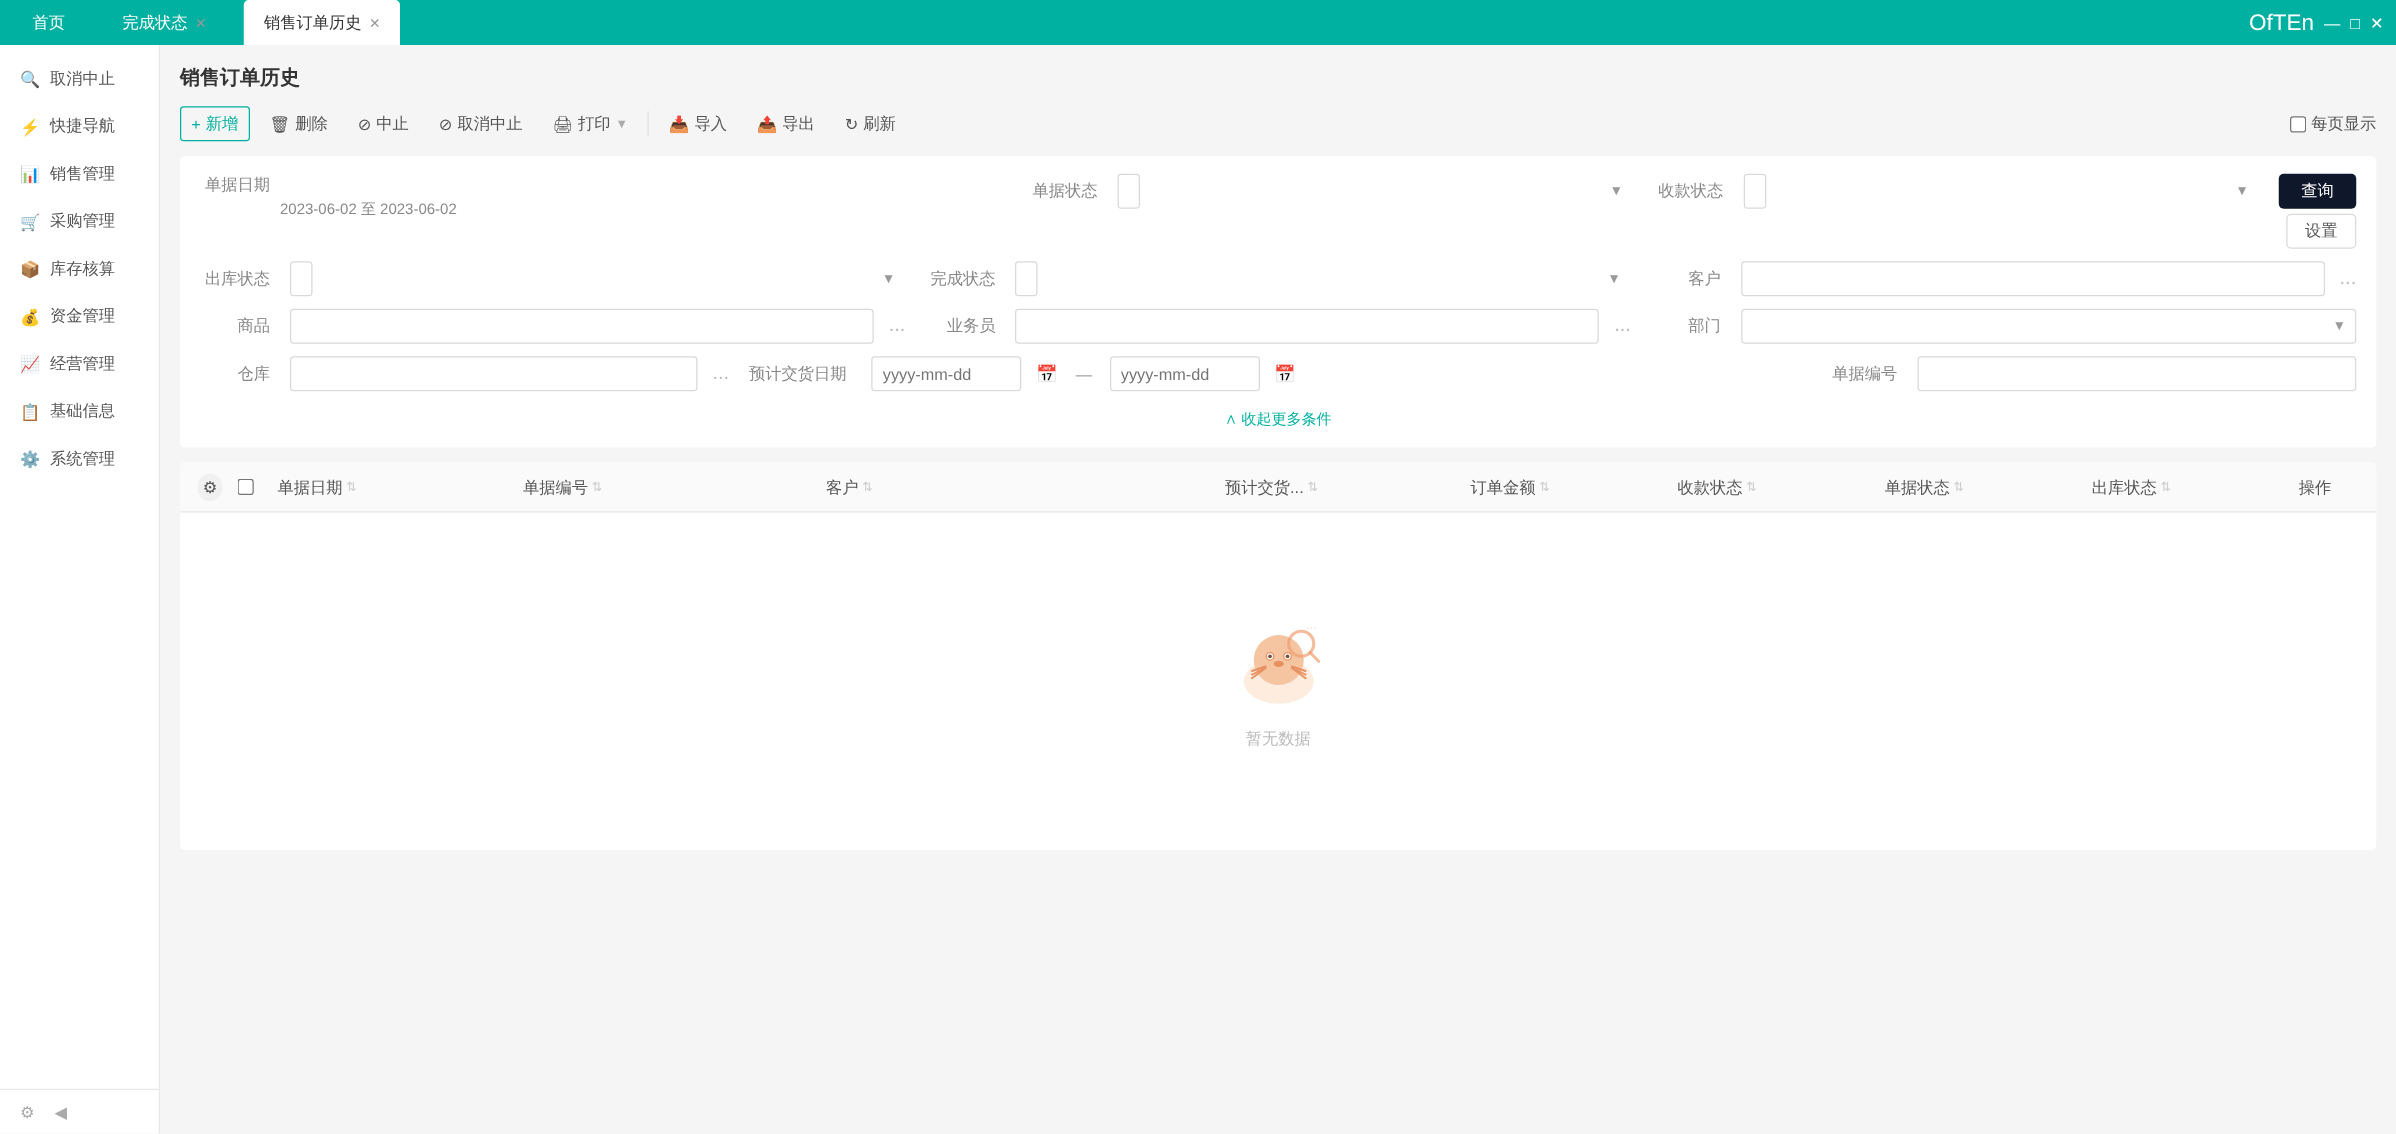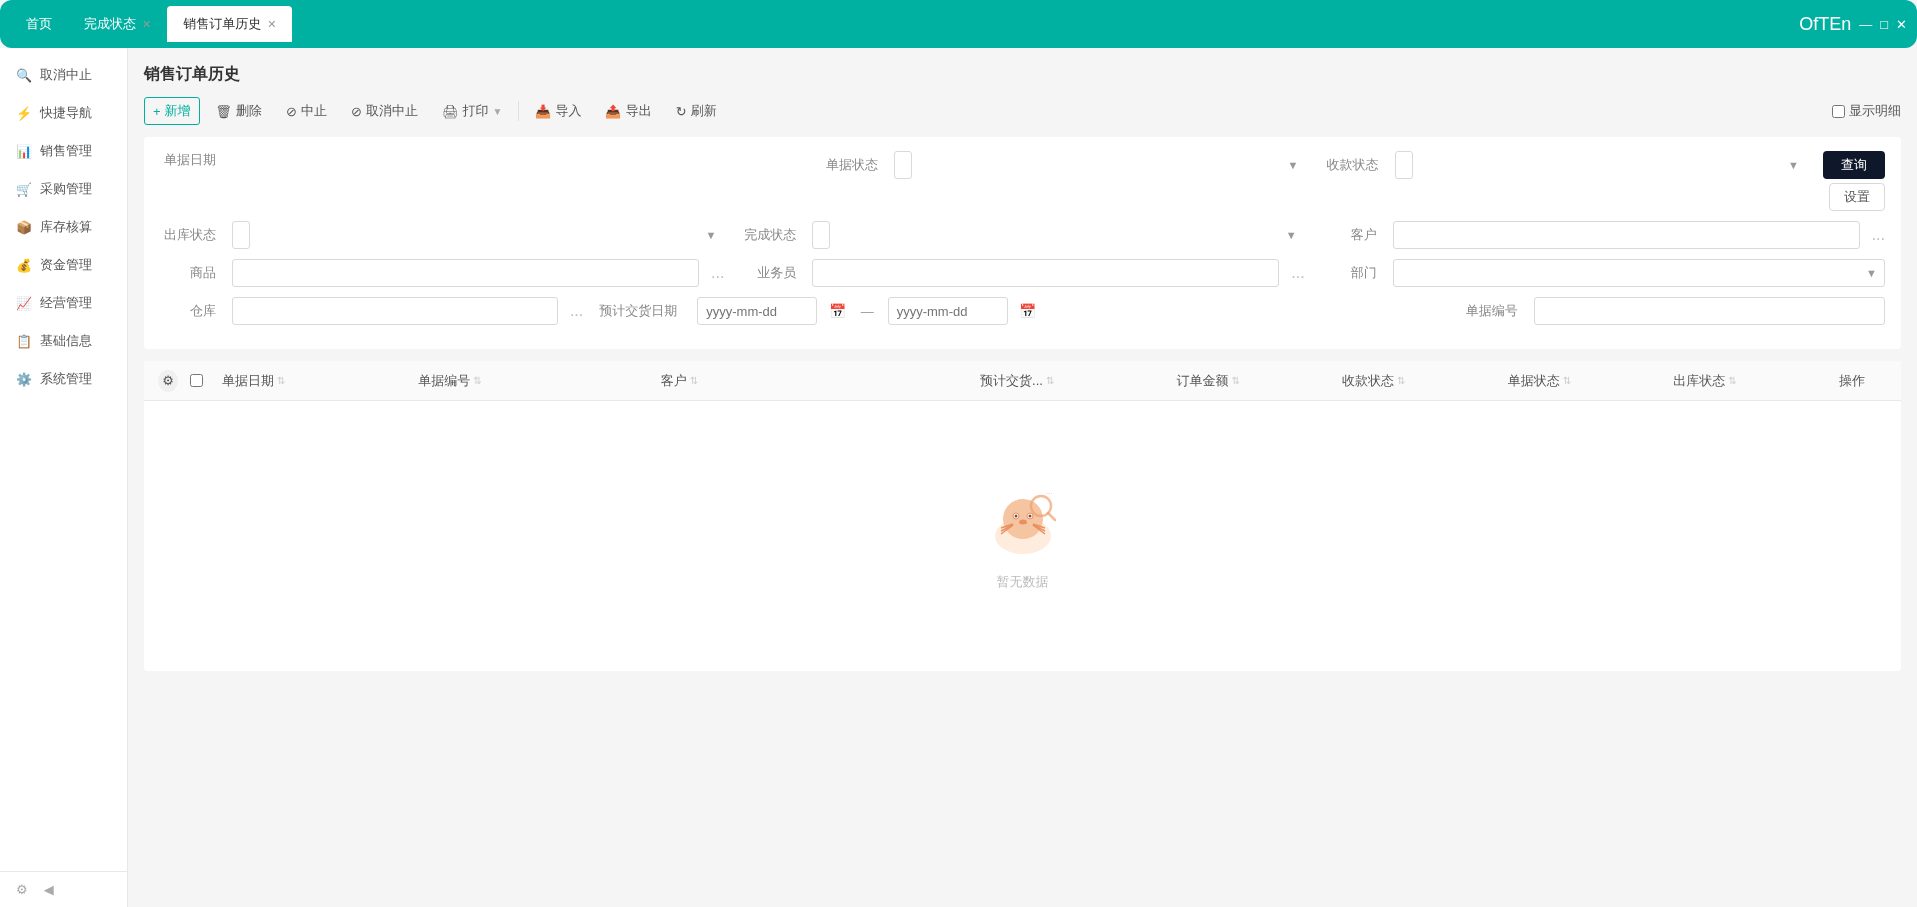--- a/index.html
+++ b/index.html
@@ -1,19 +1,19 @@
 <!DOCTYPE html>
 <html><head>
   <meta charset="utf-8">
   <style>
     * { box-sizing: border-box; margin: 0; padding: 0; }
     body { font-family: "Microsoft YaHei", Arial, sans-serif; font-size: 13px; background: #f5f5f5; color: #333; display: flex; flex-direction: column; height: 907px; overflow: hidden; }
 
     
-    .top-bar { background: #00b0a0; height: 48px; display: flex; align-items: center; padding: 0 10px; gap: 0; flex-shrink: 0; border-radius: 12px; }
+    .top-bar { background: #00b0a0; height: 36px; display: flex; align-items: center; padding: 0 10px; gap: 14px; flex-shrink: 0; }
     .tab { display: flex; align-items: center; height: 36px; padding: 0 16px; font-size: 13px; color: #fff; cursor: pointer; position: relative; gap: 6px; }
     .tab.active { background: #fff; color: #333; border-radius: 4px 4px 0 0; }
     .tab .close-icon { font-size: 11px; cursor: pointer; color: #999; }
     .tab.home { color: #fff; }
     .top-right { margin-left: auto; display: flex; align-items: center; gap: 8px; color: #fff; font-size: 13px; }
     .top-right .often-label { font-size: 18px; color: #fff; }
 
     
     .main-layout { display: flex; flex: 1; overflow: hidden; }
 
@@ -191,32 +191,35 @@
         <span>📤</span>
         <span>导出</span>
       </div>
       <div class="toolbar-btn">
         <span>↻</span>
         <span>刷新</span>
       </div>
       <div class="toolbar-right">
         <div class="display-detail">
           <input type="checkbox" style="">
-          <span>显示明细</span>
+          <span>每页显示</span>
         </div>
       </div>
     </div>
 
     <div class="filter-panel">
 
       <div class="filter-row" style="display: grid; grid-template-columns: 2fr 1.5fr 1.5fr auto; gap: 16px; align-items: start;">
 
         <div>
           <div style="display:flex; align-items:center; gap: 8px;">
             <span class="filter-label" style="font-size:13px; color:#888; white-space:nowrap;">单据日期</span>
+          </div>
+          <div style="padding-left: 64px; font-size:12px; color:#888; margin-top: 2px;">
+            <span>2023-06-02 至 2023-06-02</span>
           </div>
         </div>
 
         <div class="filter-item" style="display:flex; align-items:center; gap:8px;">
           <span class="filter-label">单据状态</span>
           <div class="filter-select-wrap">
             <select class="filter-select">
               <option value=""></option>
             </select>
             <span class="arrow">▼</span>
@@ -309,20 +312,24 @@
           <input class="date-input" type="text" placeholder="yyyy-mm-dd" style="">
           <span class="cal-icon">📅</span>
         </div>
 
         <div class="filter-item" style="display:flex; align-items:center; gap:8px;">
           <span class="filter-label">单据编号</span>
           <input class="filter-input" type="text" style="flex: 1 1 0%;">
         </div>
       </div>
 
+      <div class="collapse-bar">
+        <span>∧</span>
+        <span>收起更多条件</span>
+      </div>
     </div>
 
     <div class="table-panel">
 
       <div class="table-header-row">
         <div class="th th-settings">
           <div class="gear-circle">⚙</div>
         </div>
         <div class="th th-check">
           <input type="checkbox" style="">

